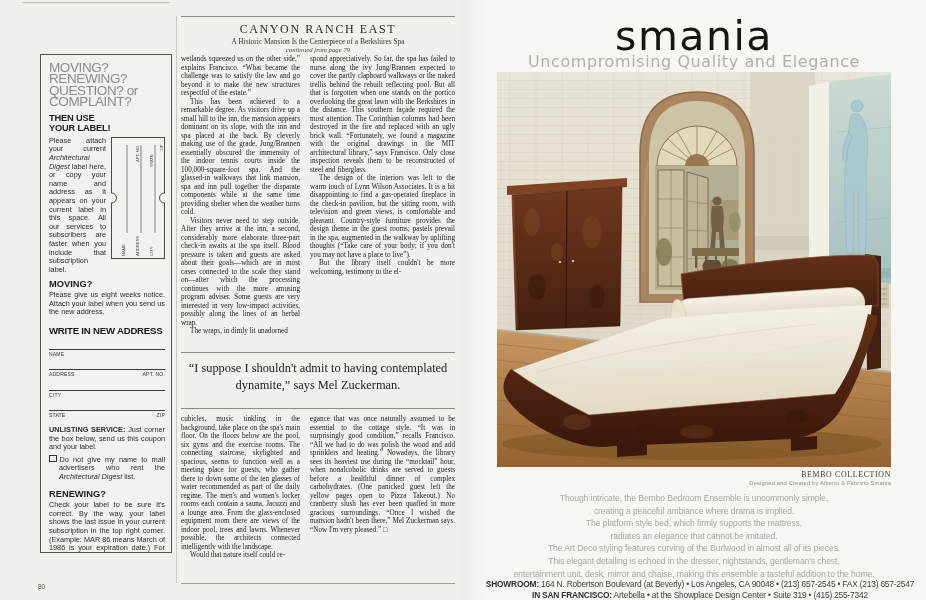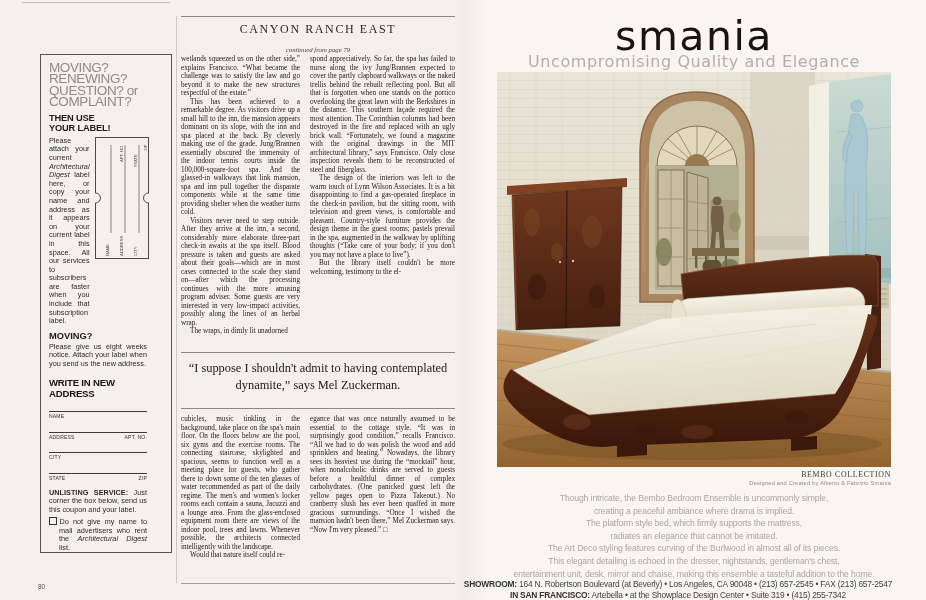--- a/index.html
+++ b/index.html
@@ -6,21 +6,21 @@
   #canvas{position:relative;width:926px;height:600px;background:#f1f0ed;overflow:hidden;
           font-family:"Liberation Sans",sans-serif;color:#2e2d2a;}
   .right-page{position:absolute;left:460px;top:0;width:466px;height:600px;
           background:linear-gradient(90deg,#eeede9 0,#f7f6f3 26px,#f7f6f3 100%);}
   
   .tick{position:absolute;background:#c2bfb8;}
   .vrule{position:absolute;width:1px;background:#ccc9c2;}
   .hrule{position:absolute;height:1px;background:#8f8b84;}
   
   .coupon{position:absolute;left:40px;top:54px;width:132px;height:499px;border:1.5px solid #55534e;
-          padding:7px 24px 0 8px;box-sizing:border-box;background:#f2f1ee;overflow:hidden;}
+          padding:7px 6px 0 8px;box-sizing:border-box;background:#f2f1ee;overflow:hidden;}
   .c-head{font-size:13.5px;line-height:11.3px;letter-spacing:-.4px;color:#8d8c88;margin-bottom:7px;}
   .c-bold{font-size:9.3px;font-weight:bold;line-height:9.8px;color:#1c1b19;letter-spacing:-.2px;}
   .c-txt{font-size:7.3px;line-height:8.6px;text-align:justify;color:#2c2b28;}
   .attach-row{display:flex;gap:5px;margin:3px 0 5px 0;}
   .attach-row .c-txt{width:57px;}
   .mini-label{flex:0 0 54px;}
   .c-subhead{font-size:9.3px;font-weight:bold;margin:5px 0 2px 0;color:#1c1b19;}
   .write-head{font-size:9.6px;font-weight:bold;margin:8px 0 1px 0;letter-spacing:-.2px;color:#161513;}
   .fline{border-top:1px solid #3c3b37;margin-top:12.5px;padding-top:1px;display:flex;
          justify-content:space-between;font-size:5px;letter-spacing:.2px;color:#31302c;}
@@ -49,21 +49,21 @@
   .brand{position:absolute;left:497px;top:12px;width:394px;text-align:center;
          font-family:"DejaVu Sans",sans-serif;font-size:41px;letter-spacing:1.5px;color:#17150f;}
   .tagline{position:absolute;left:497px;top:52px;width:394px;text-align:center;
          font-family:"DejaVu Sans",sans-serif;font-size:16px;letter-spacing:.6px;color:#b2afa9;}
   .cap-title{position:absolute;left:591px;top:470px;width:300px;text-align:right;
          font-family:"Liberation Serif",serif;font-size:7.8px;letter-spacing:.7px;color:#3e3932;}
   .cap-sub{position:absolute;left:591px;top:480px;width:300px;text-align:right;
          font-size:5.7px;color:#918d86;letter-spacing:.2px;}
   .ad-body{position:absolute;left:473px;top:492px;width:442px;text-align:center;
          font-size:8.6px;line-height:12.6px;letter-spacing:-.1px;color:#a9a6a1;}
-  .ad-foot{position:absolute;left:452px;width:452px;text-align:center;font-size:8.4px;
+  .ad-foot{position:absolute;left:474px;width:452px;text-align:center;font-size:8.4px;
          letter-spacing:-.2px;color:#44423d;}
   .ad-foot b{font-weight:bold;color:#33312d;}
   .f1{top:579px;} .f2{top:590px;}
 </style>
 </head>
 <body>
 
 <div id="canvas">
 
   <div class="right-page"></div>
@@ -126,20 +126,21 @@
       </div>
     <div class="c-txt unlist"><b>UNLISTING SERVICE:</b><span> Just corner the box below, send us this coupon and your label.</span></div>
     <div class="c-txt cb-row"><span class="cb-box"></span><span>Do not give my name to mail advertisers who rent the </span><i>Architectural Digest</i><span> list.</span></div>
     <div class="c-subhead" style="margin-top:8px;">RENEWING?</div>
     <div class="c-txt">Check your label to be sure it's correct. By the way, your label shows the last issue in your current subscription in the top right corner. (Example: MAR 86 means March of 1986 is your expiration date.) For uninterrupted service, include your label with your order.</div>
 
   </div>
   <div class="pagenum">80</div>
 
   <div class="art art-title">CANYON RANCH EAST</div>
+  <div class="art art-sub">A Historic Mansion Is the Centerpiece of a Berkshires Spa</div>
   <div class="art art-cont">continued from page 79</div>
 
   <div class="art col colT1">
     <p>wetlands squeezed us on the other side,” explains Francisco. “What became the challenge was to satisfy the law and go beyond it to make the new structures respectful of the estate.”</p>
     <p>This has been achieved to a remarkable degree. As visitors drive up a small hill to the inn, the mansion appears dominant on its slope, with the inn and spa placed at the back. By cleverly making use of the grade, Jung/Brannen essentially obscured the immensity of the indoor tennis courts inside the 100,000-square-foot spa. And the glassed-in walkways that link mansion, spa and inn pull together the disparate components while at the same time providing shelter when the weather turns cold.</p>
     <p>Visitors never need to step outside. After they arrive at the inn, a second, considerably more elaborate three-part check-in awaits at the spa itself. Blood pressure is taken and guests are asked about their goals—which are in most cases connected to the scale they stand on—after which the processing continues with the more amusing program adviser. Some guests are very interested in very low-impact activities, possibly along the lines of an herbal wrap.</p>
     <p>The wraps, in dimly lit unadorned</p>
   </div>
   <div class="art col colT2">
     <p>spond appreciatively. So far, the spa has failed to nurse along the ivy Jung/Brannen expected to cover the partly clapboard walkways or the naked trellis behind the rebuilt reflecting pool. But all that is forgotten when one stands on the portico overlooking the great lawn with the Berkshires in the distance. This southern façade required the most attention. The Corinthian columns had been destroyed in the fire and replaced with an ugly brick wall. “Fortunately, we found a magazine with the original drawings in the MIT architectural library,” says Francisco. Only close inspection reveals them to be reconstructed of steel and fiberglass.</p>

